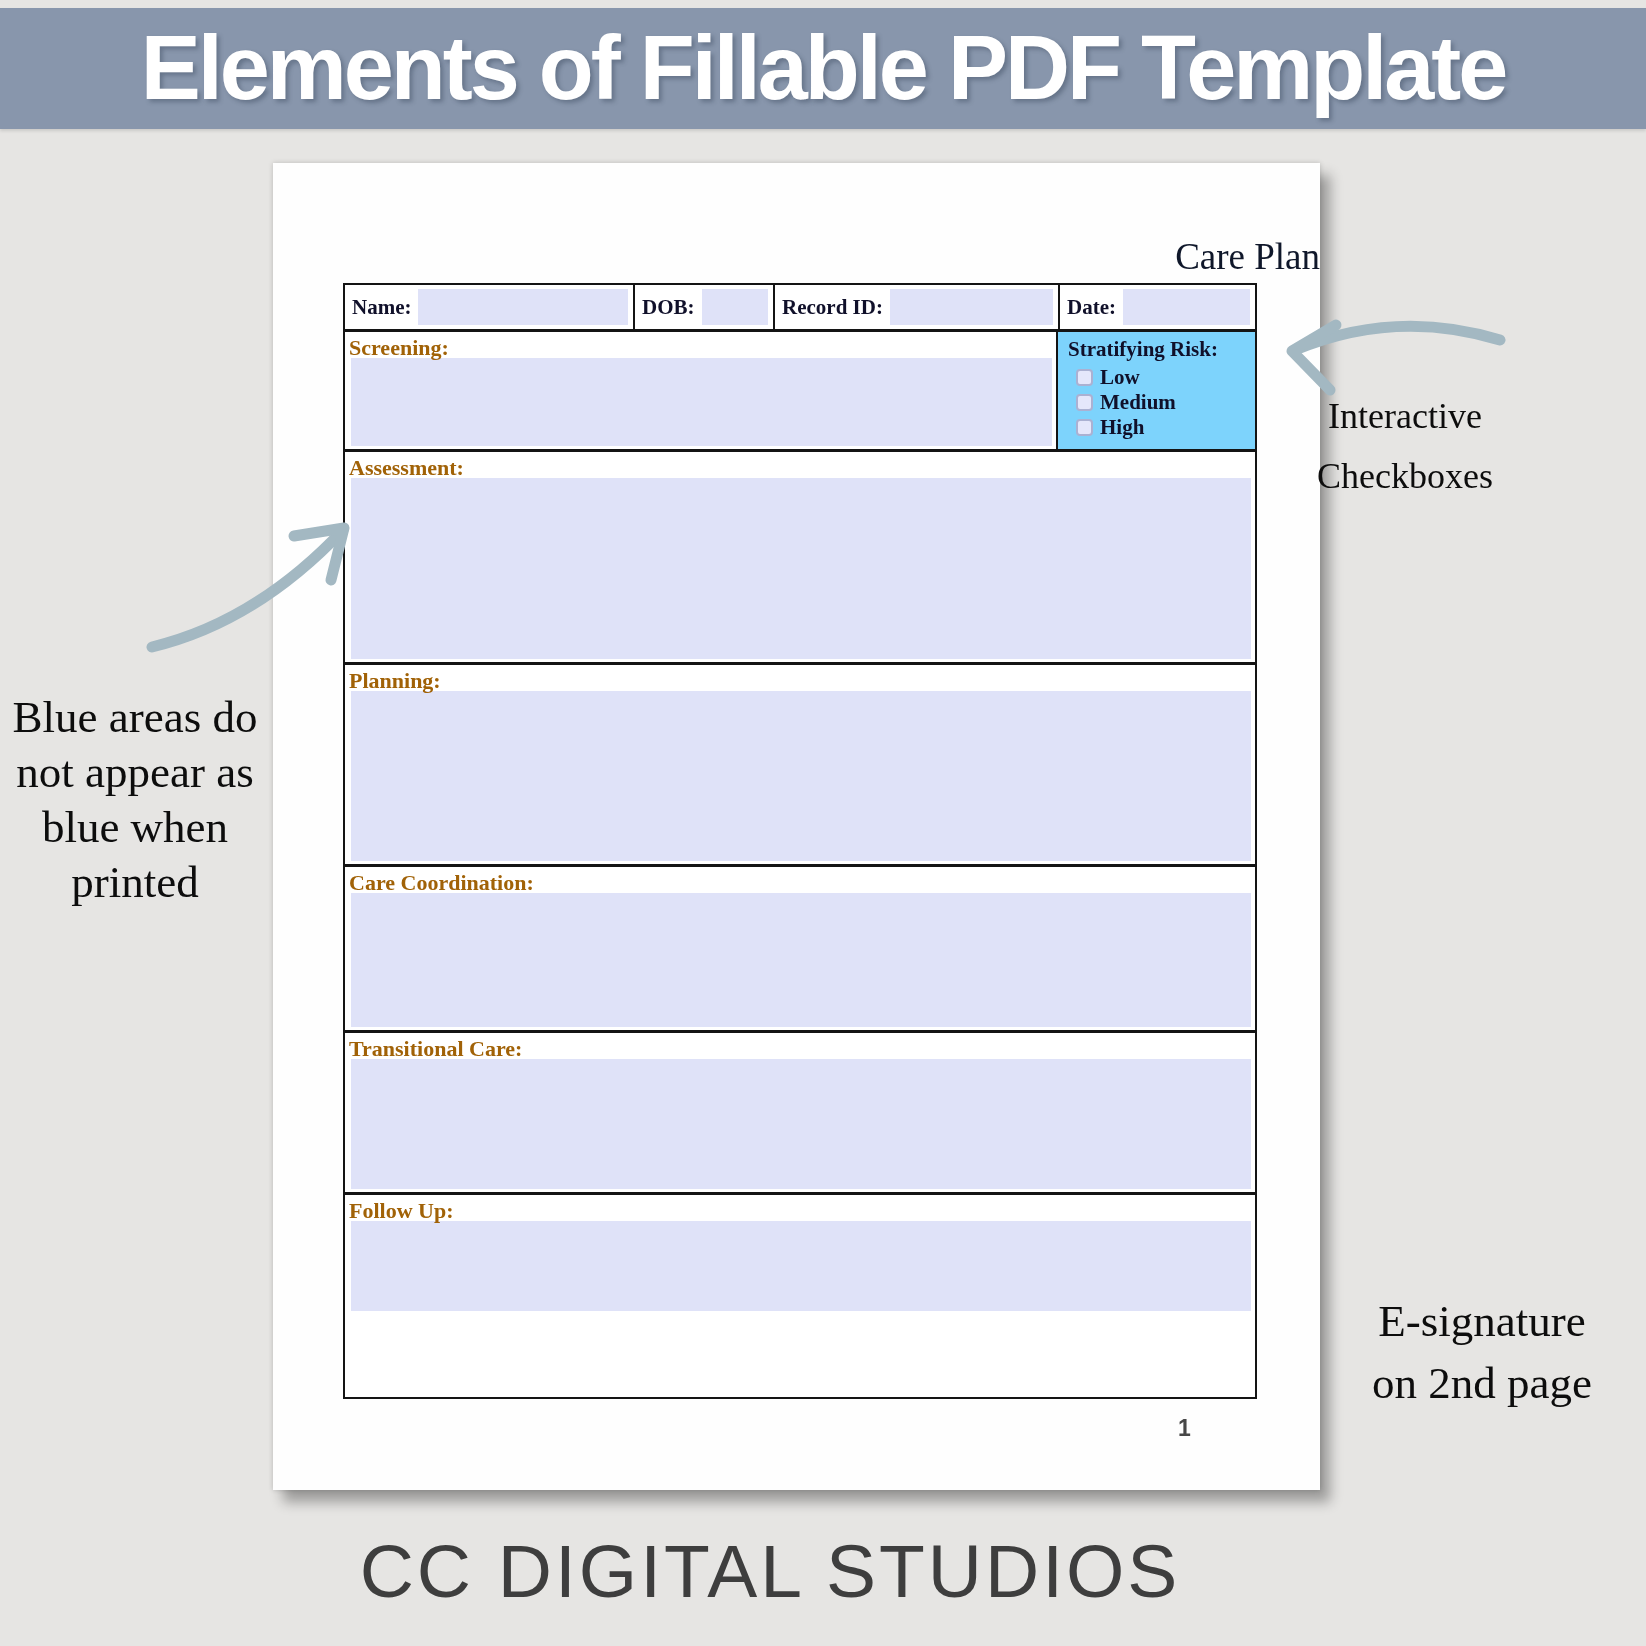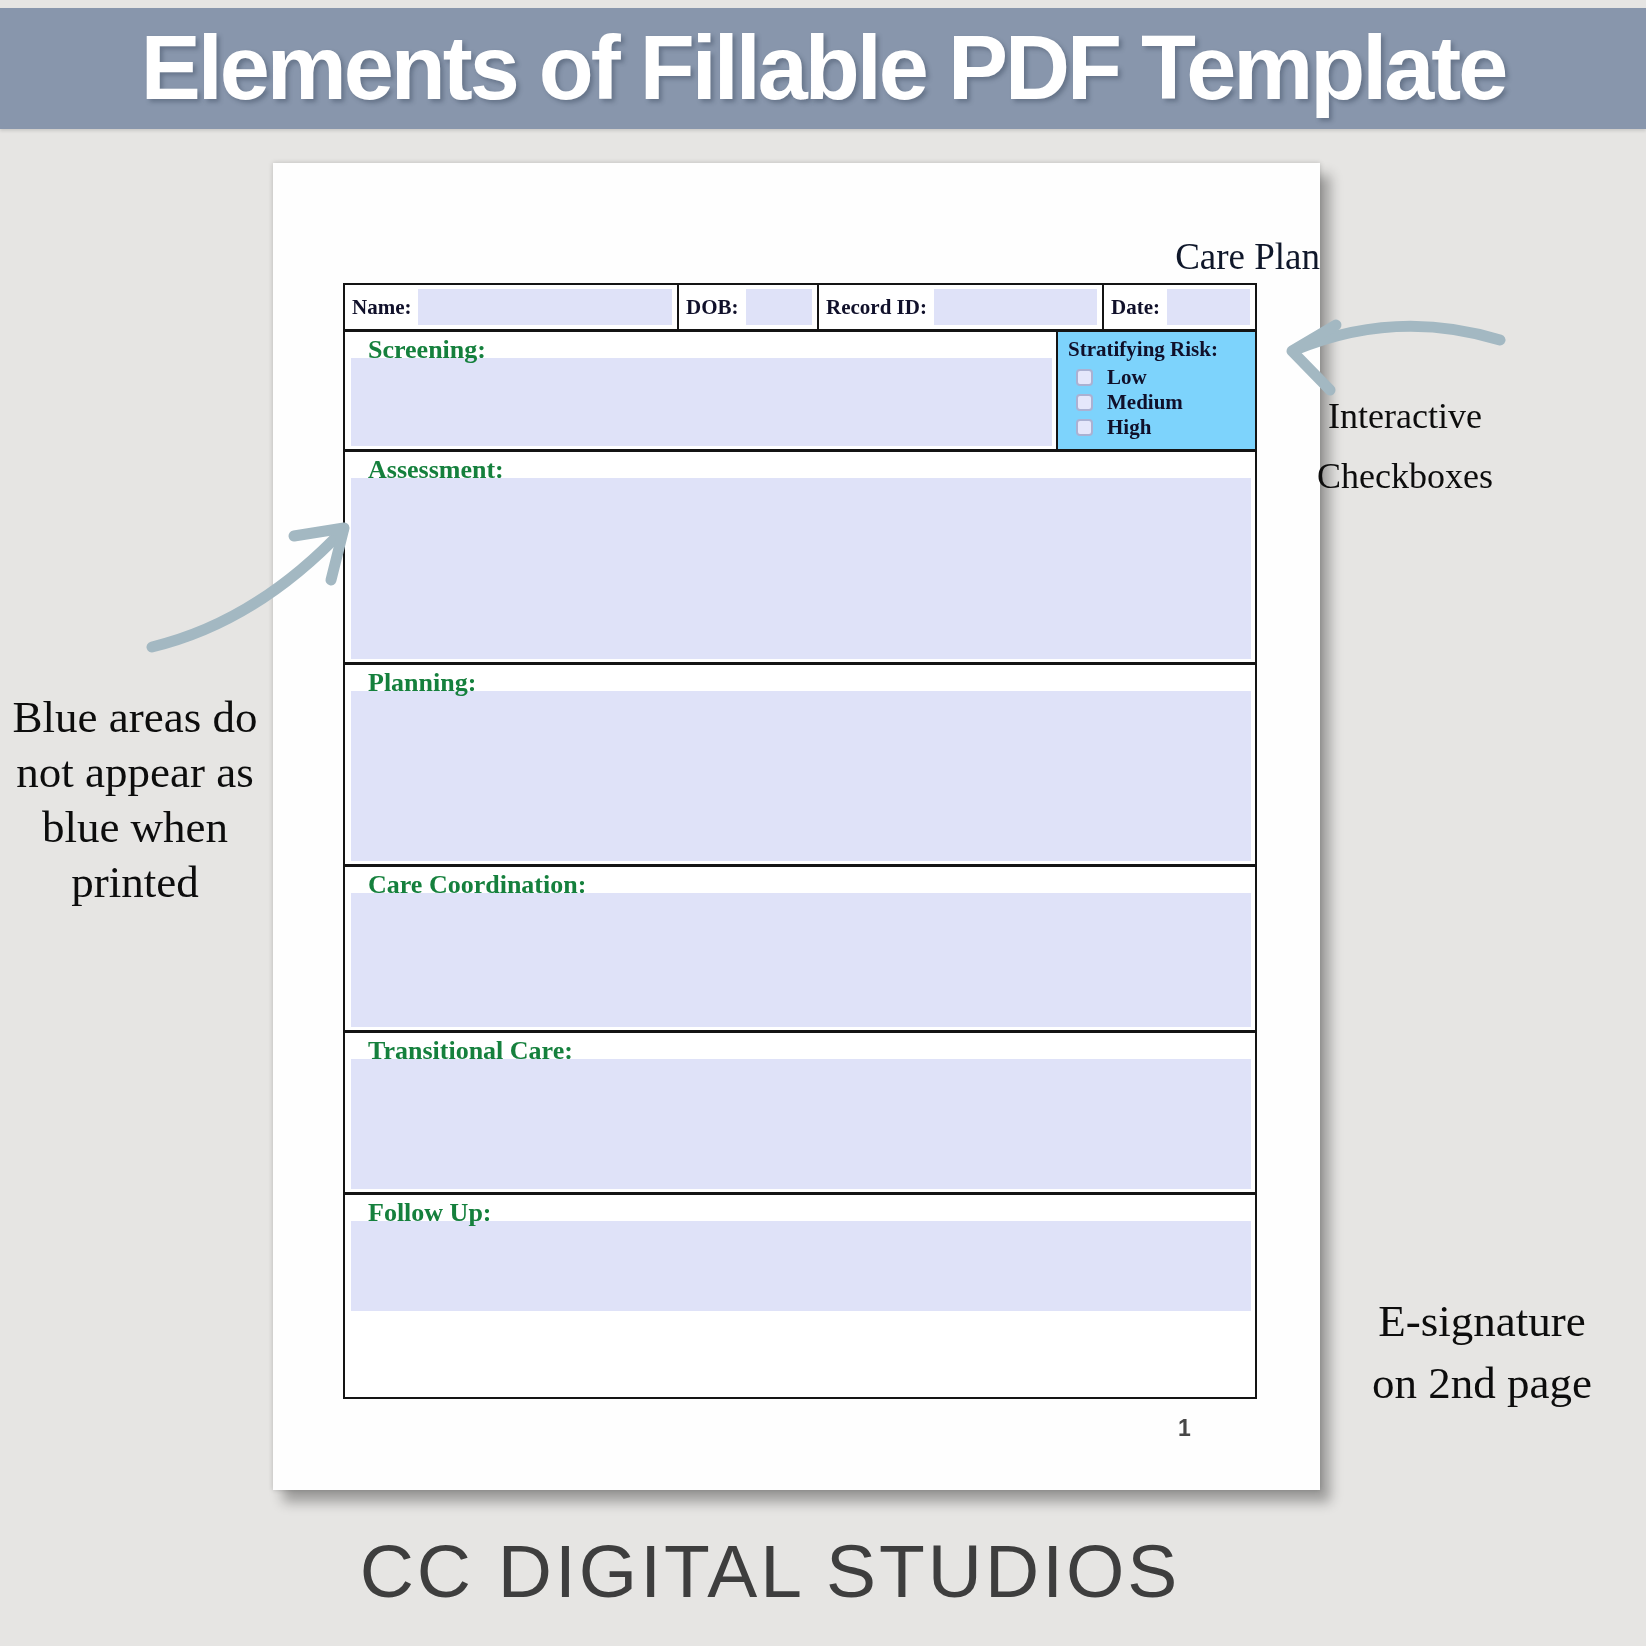--- a/index.html
+++ b/index.html
@@ -61,34 +61,34 @@
   .hcell:last-child { border-right:none; }
   .flabel { font-weight:700; font-size:21px; color:#10102a; white-space:nowrap; }
   .hfill { flex:1; height:36px; background:#dfe2f8; }
 
   
   .screening-row { height:120px; display:flex; }
   .screen-cell { position:relative; width:713px; border-right:2px solid #141414; }
   .risk-cell { position:relative; flex:1; background:#7dd3fc; }
 
   .sec-label {
-    position:absolute; left:23px; top:3px;
-    font-weight:700; font-size:26px; color:#15803d; white-space:nowrap;
+    position:absolute; left:4px; top:3px;
+    font-weight:700; font-size:22px; color:#a16207; white-space:nowrap;
     z-index:2;
   }
   .fill {
     position:absolute; left:6px; right:4px; top:26px; bottom:3px;
     background:#dfe2f8;
   }
 
   .risk-label {
     position:absolute; left:10px; top:5px;
     font-weight:700; font-size:21px; color:#10102a;
   }
-  .opt { position:absolute; left:18px; display:flex; align-items:center; gap:14px; }
+  .opt { position:absolute; left:18px; display:flex; align-items:center; gap:7px; }
   .opt-1 { top:33px; } .opt-2 { top:58px; } .opt-3 { top:83px; }
   .cb {
     width:17px; height:17px; border-radius:4px;
     background:#e5e7fb; border:2px solid #abb1d2;
     display:inline-block;
   }
   .opt-label { font-weight:700; font-size:21px; color:#10102a; }
 
   
   .sec-assessment { height:213px; }
@@ -132,21 +132,21 @@
   <div class="banner-title">Elements of Fillable PDF Template</div>
 </div>
 
 <div class="page">
 
   <div class="doc-title">Care Plan</div>
 
   <div class="form-table">
 
     <div class="row header-row">
-      <div class="hcell" style="width:334px">
+      <div class="hcell" style="width:290px">
         <span class="flabel">Name:</span>
         <div class="hfill"></div>
       </div>
       <div class="hcell" style="width:140px">
         <span class="flabel">DOB:</span>
         <div class="hfill"></div>
       </div>
       <div class="hcell" style="width:285px">
         <span class="flabel">Record ID:</span>
         <div class="hfill"></div>

